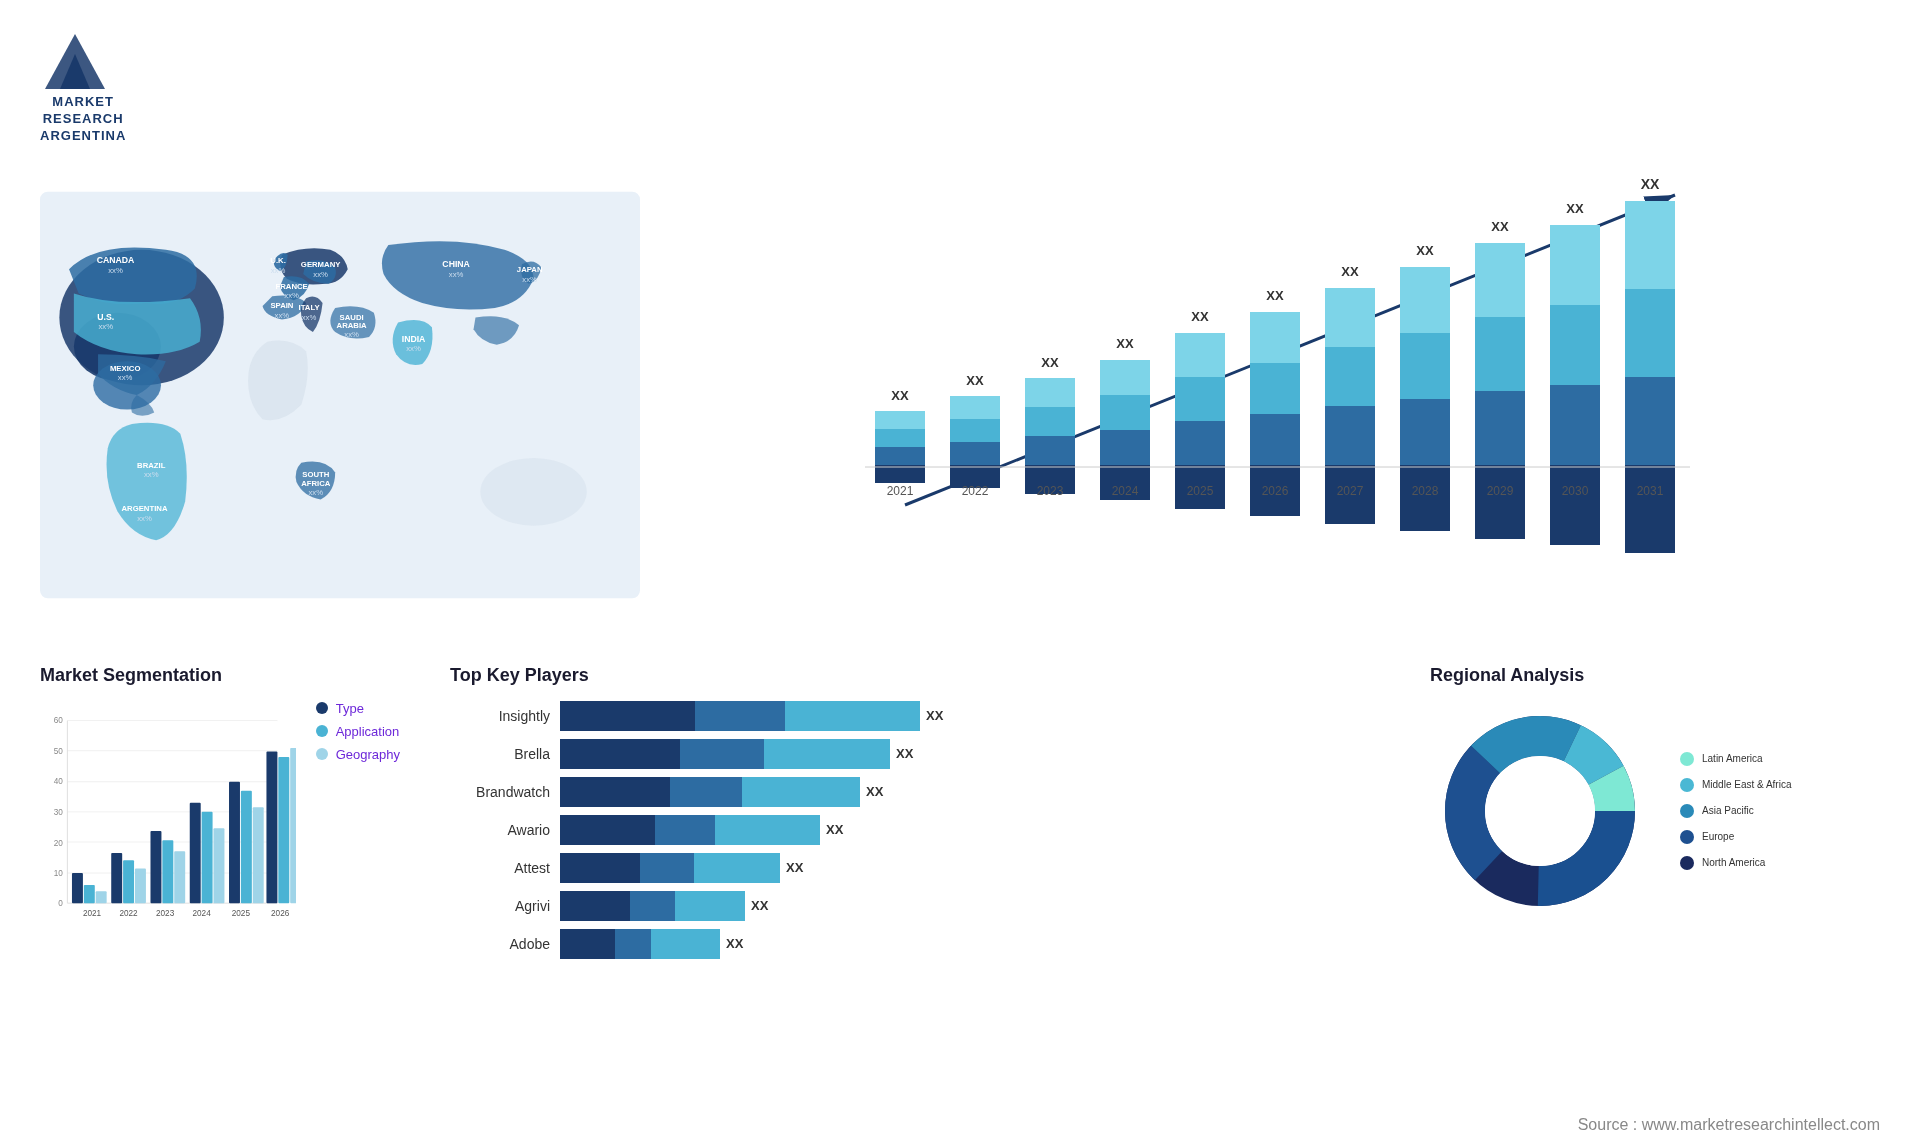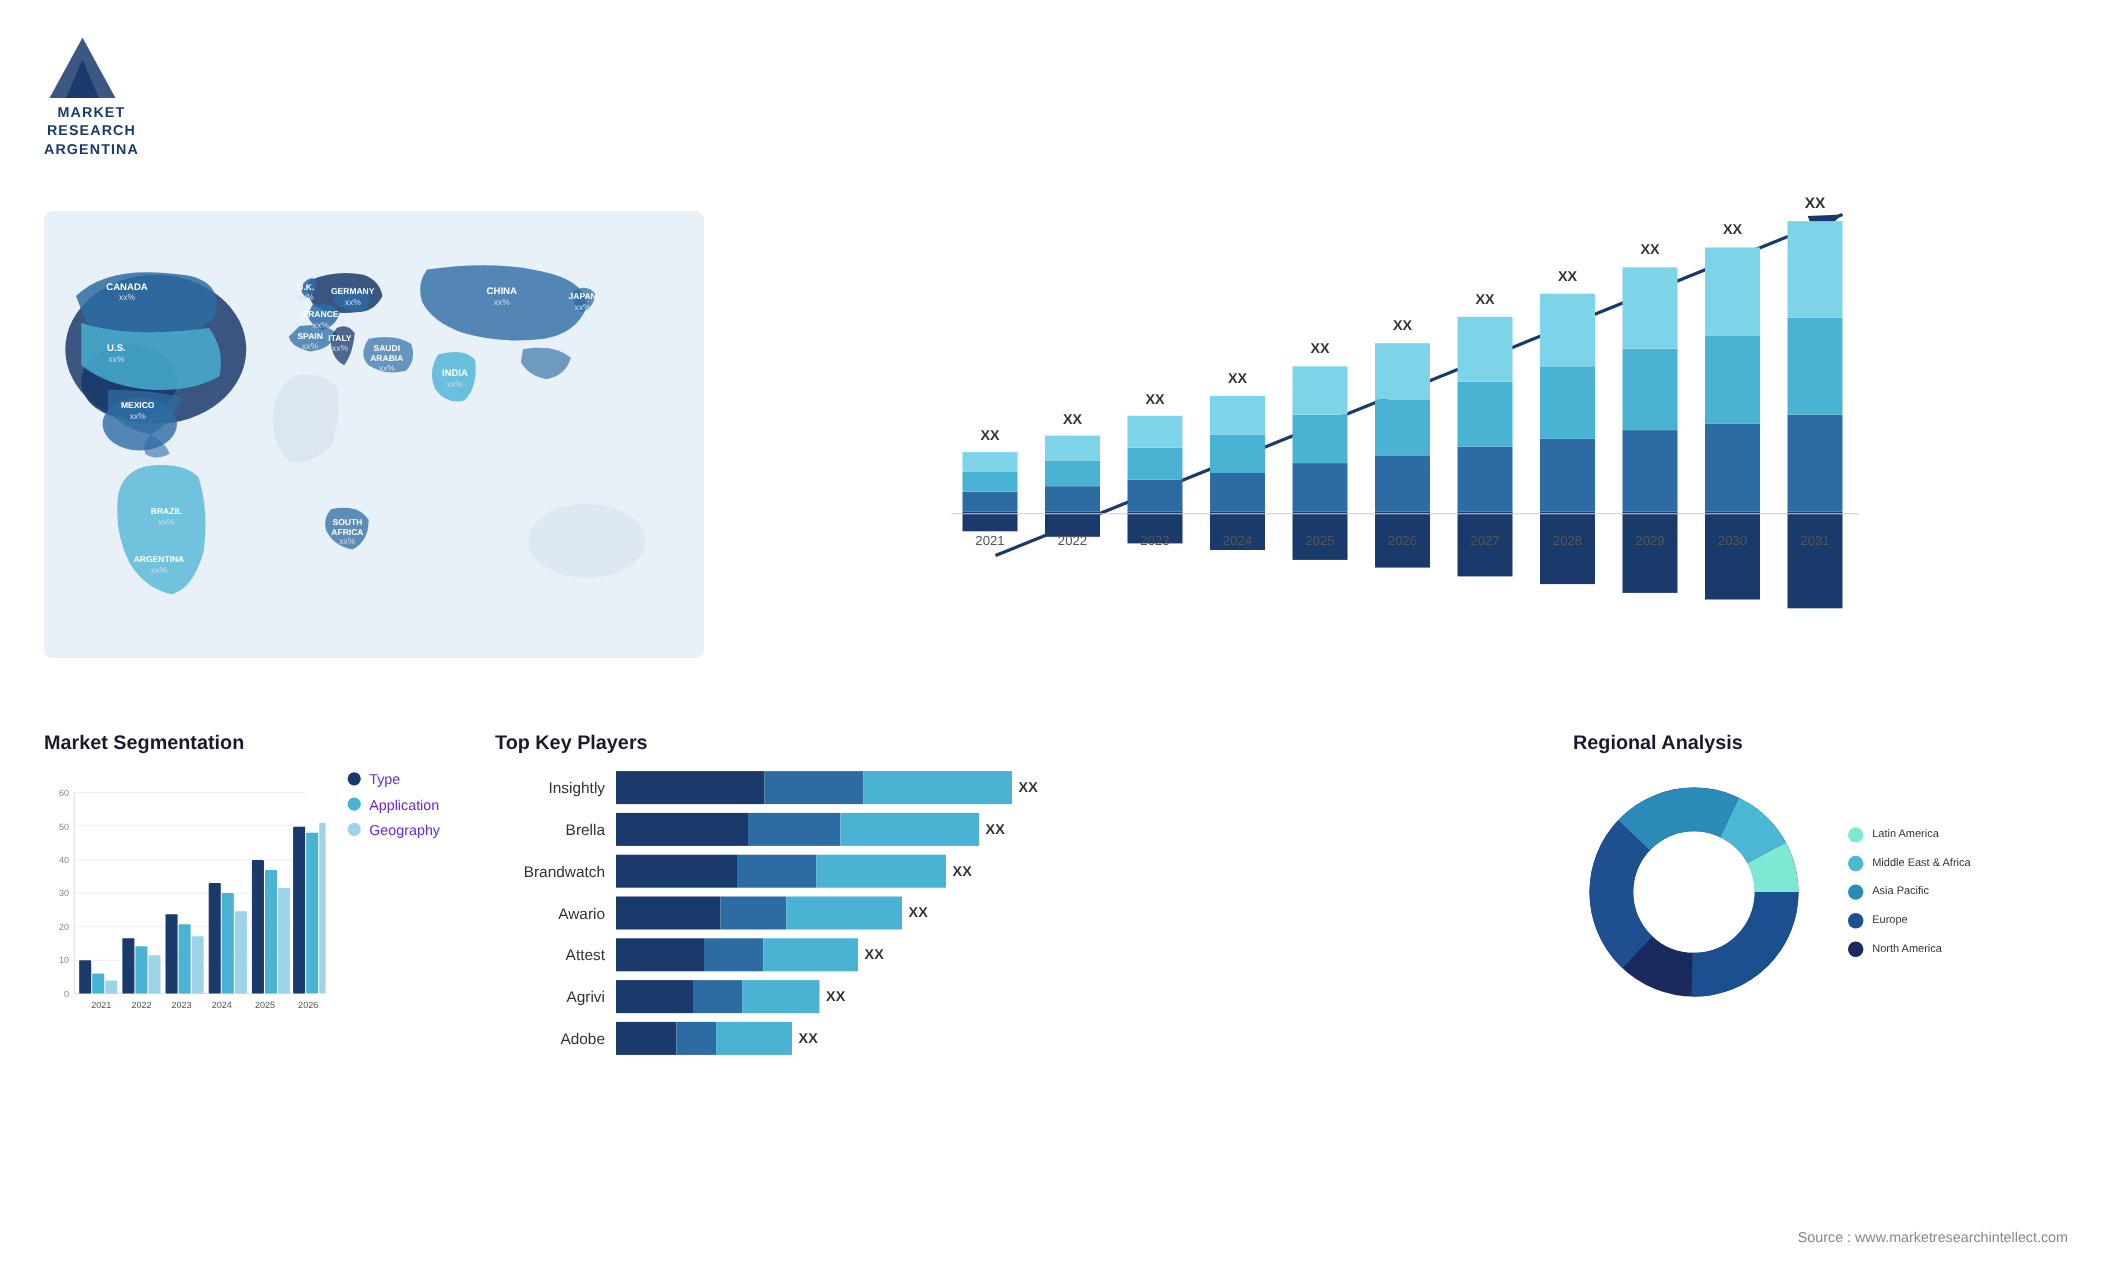--- a/index.html
+++ b/index.html
@@ -617,14 +617,14 @@
           <div class="region-dot" style="background:#1a2a5e;"></div>
           <span>North America</span>
         </div>
       </div>
     </div>
   </div>
 
 </div>
 
 <div style="position:absolute; bottom:12px; right:40px;">
-  <span style="font-size:13px; color:#888;">Source : www.marketresearchintellect.com</span>
+  <span style="font-size:16px; color:#888;">Source : www.marketresearchintellect.com</span>
 </div>
 
 </body></html>

